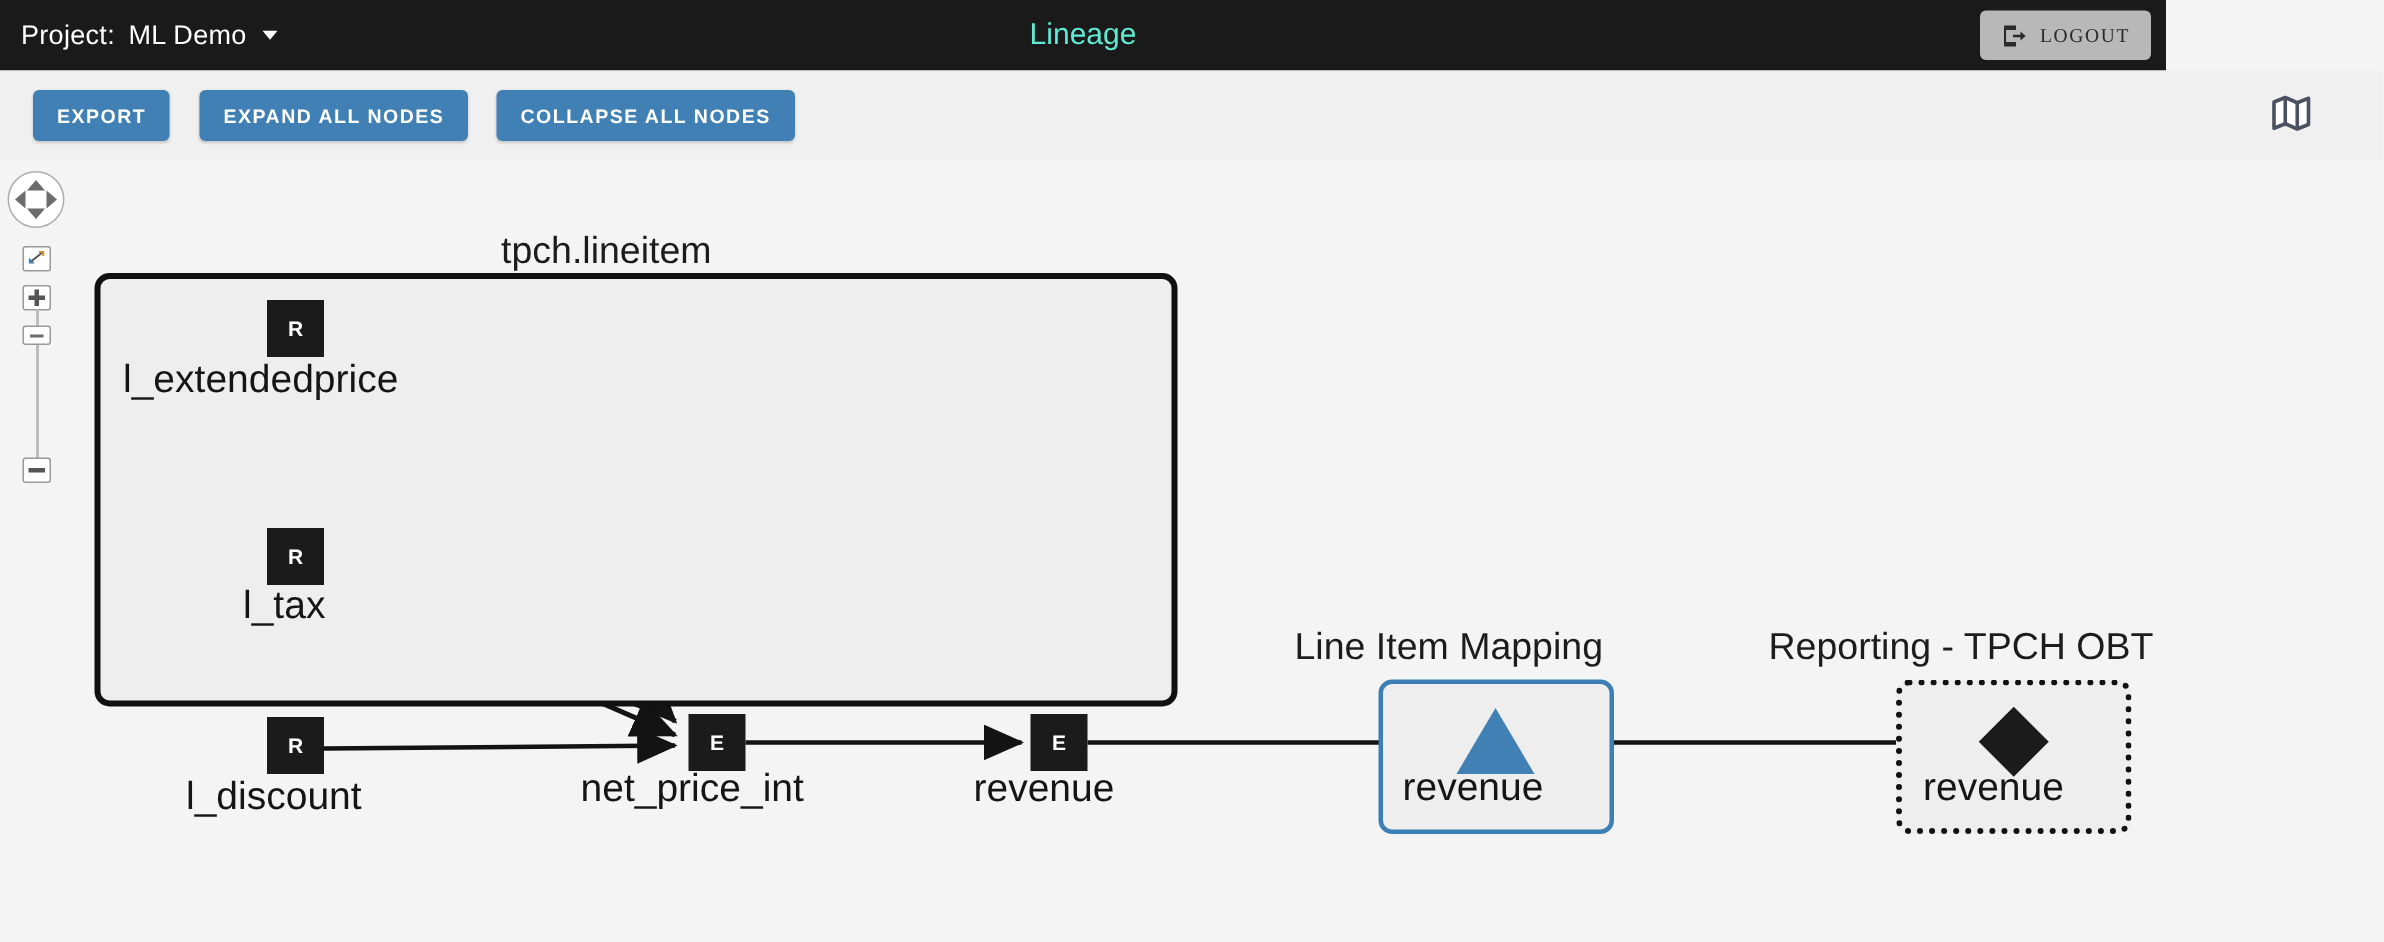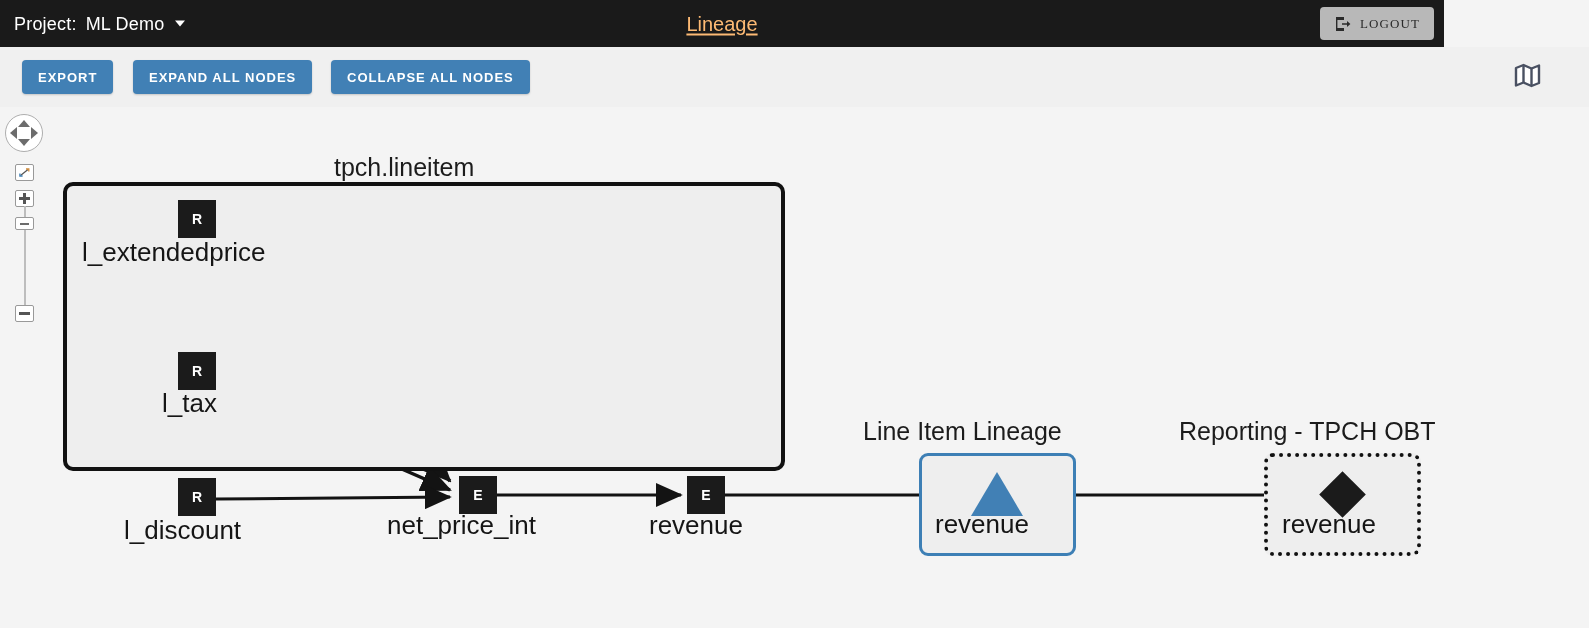--- a/index.html
+++ b/index.html
@@ -32,22 +32,21 @@
   .caret-down {
     width: 0; height: 0; margin-left: 2px;
     border-left: 5px solid transparent;
     border-right: 5px solid transparent;
     border-top: 6px solid #ffffff;
   }
   .header-title {
     position: absolute; left: 0; right: 0; top: 50%;
     transform: translateY(-50%);
     text-align: center;
-    color: #fdba74; font-size: 20px;
-    text-decoration: underline;
+    color: #5eead4; font-size: 20px;
     text-underline-offset: 3px;
     pointer-events: none;
   }
   .logout-btn {
     position: absolute; right: 10px; top: 7px;
     height: 33px; padding: 0 14px;
     background: #b8b8b8; border: none; border-radius: 4px;
     color: #2a2a2a; font-size: 13px; letter-spacing: 1.1px;
     display: flex; align-items: center; gap: 9px;
     cursor: pointer;
@@ -310,21 +309,21 @@
       <div class="node" style="left:459px; top:369px;">
         <div class="node-sq">E</div>
       </div>
       <div class="node-label" style="left:387px; top:403px;">net_price_int</div>
 
       <div class="node" style="left:687px; top:369px;">
         <div class="node-sq">E</div>
       </div>
       <div class="node-label" style="left:649px; top:403px;">revenue</div>
 
-      <div class="group-title" style="left:863px; top:310px;">Line Item Lineage</div>
+      <div class="group-title" style="left:863px; top:310px;">Line Item Mapping</div>
       <div class="group-box box-mapping"></div>
 
       <div class="node" style="left:971px; top:365px;">
         <div class="node-tri"></div>
       </div>
       <div class="node-label" style="left:935px; top:402px;">revenue</div>
 
       <div class="group-title" style="left:1179px; top:310px;">Reporting - TPCH OBT</div>
       <div class="group-box box-reporting"></div>
 

